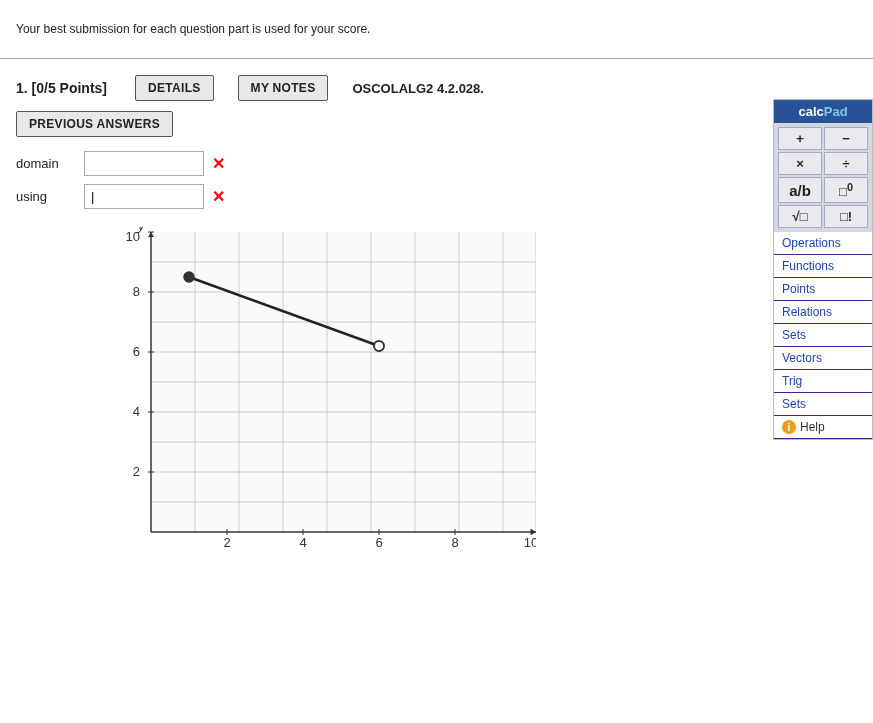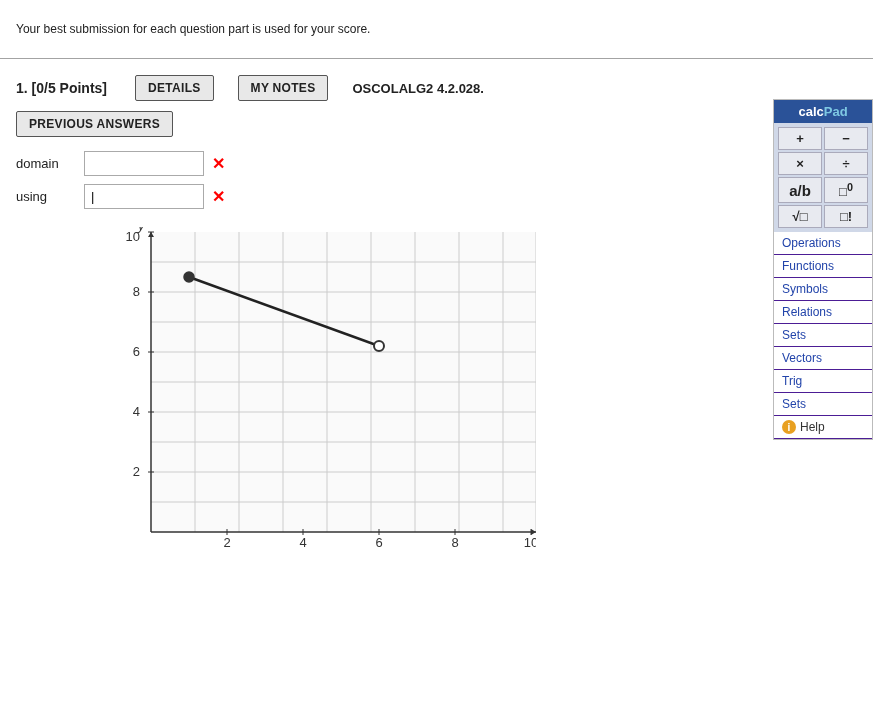--- a/index.html
+++ b/index.html
@@ -282,21 +282,21 @@
       <button class="calcpad-btn">×</button>
       <button class="calcpad-btn">÷</button>
       <button class="calcpad-btn frac">a/b</button>
       <button class="calcpad-btn">□<sup>0</sup></button>
       <button class="calcpad-btn">√□</button>
       <button class="calcpad-btn">□!</button>
     </div>
     <div class="calcpad-menu">
       <div class="calcpad-menu-item">Operations</div>
       <div class="calcpad-menu-item">Functions</div>
-      <div class="calcpad-menu-item">Symbols</div>
+      <div class="calcpad-menu-item">Points</div>
       <div class="calcpad-menu-item">Relations</div>
       <div class="calcpad-menu-item">Sets</div>
       <div class="calcpad-menu-item">Vectors</div>
       <div class="calcpad-menu-item">Trig</div>
       <div class="calcpad-menu-item">Sets</div>
       <div class="calcpad-menu-item help">
         <span class="help-icon">i</span>
         Help
       </div>
     </div>

